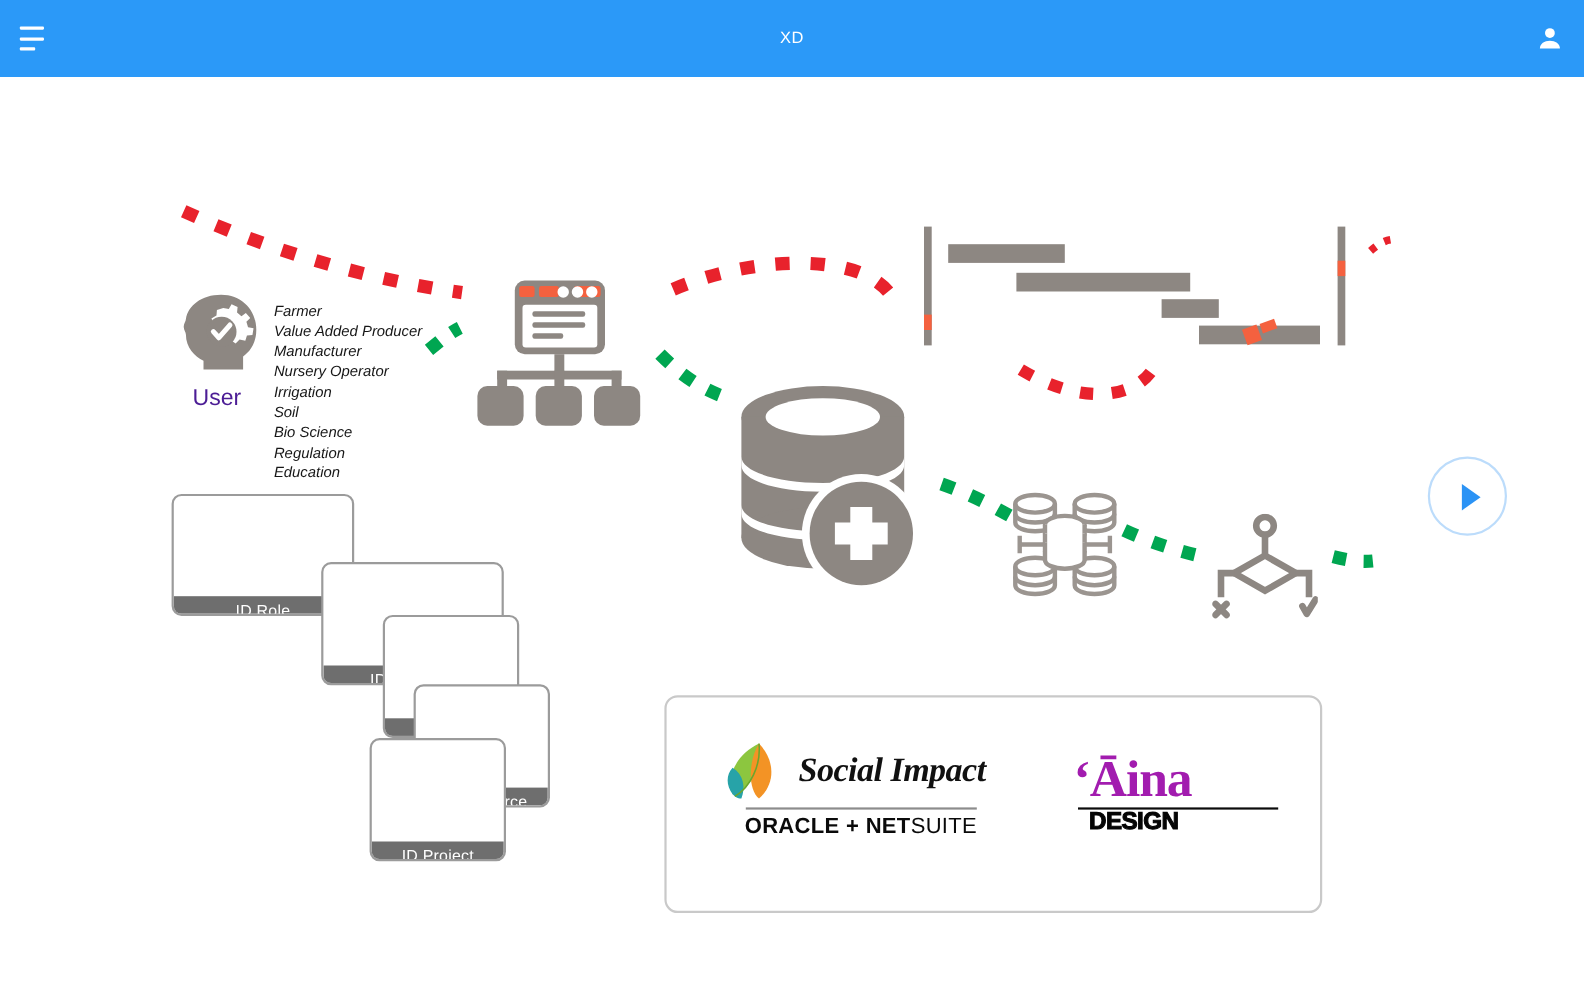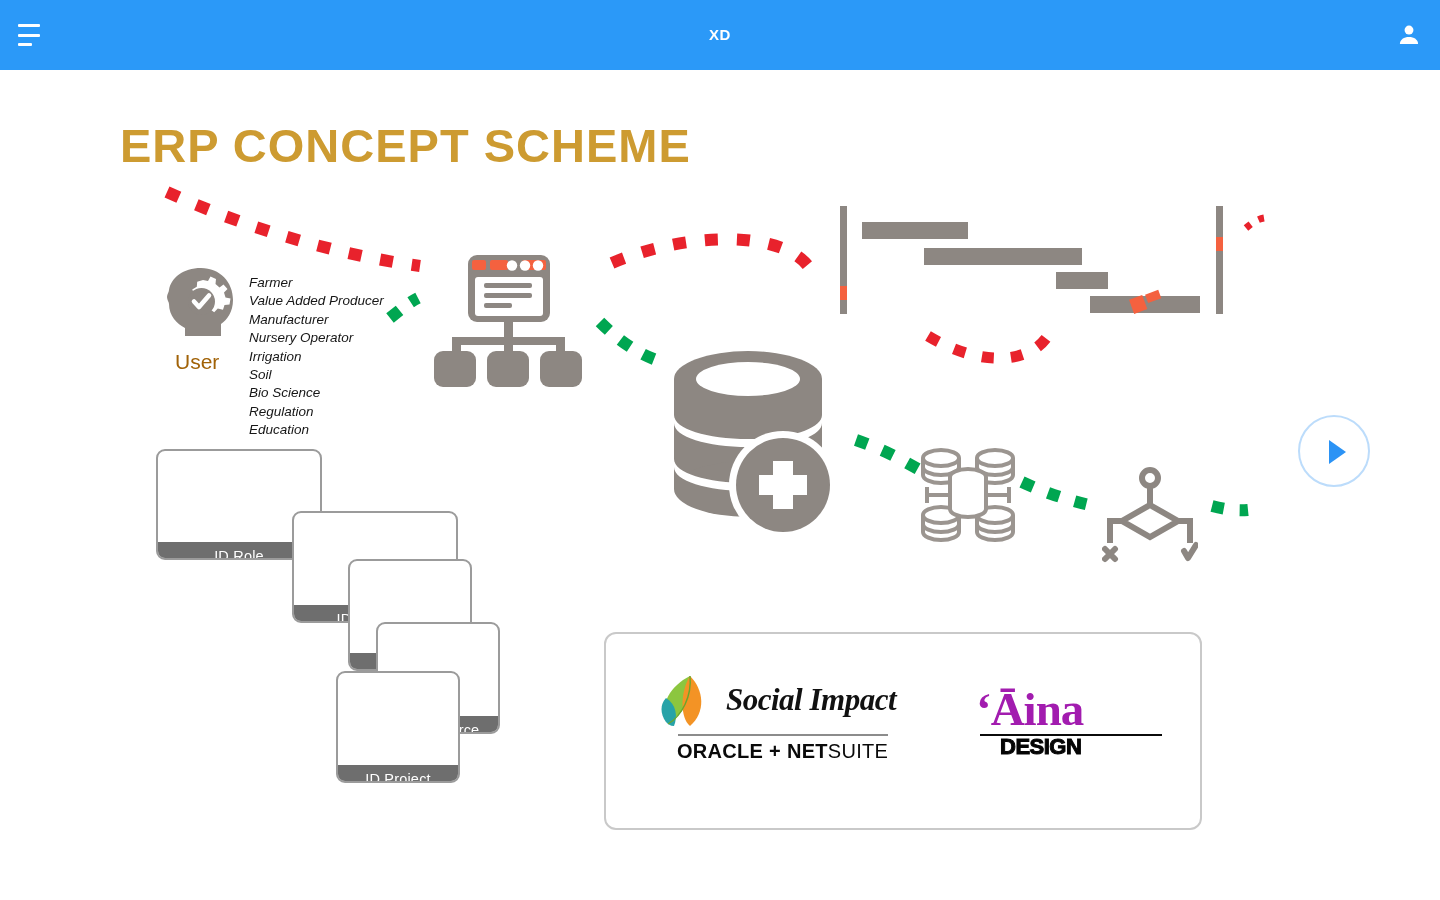--- a/index.html
+++ b/index.html
@@ -29,21 +29,21 @@
   .hamburger i { display: block; height: 3px; background: #ffffff; border-radius: 1px; }
   .hamburger i:nth-child(1) { width: 22px; }
   .hamburger i:nth-child(2) { width: 22px; }
   .hamburger i:nth-child(3) { width: 14px; }
   .appbar-title {
     position: absolute; left: 0; right: 0; top: 0;
     height: 70px; line-height: 70px;
     text-align: center;
     color: #ffffff;
     font-size: 15px;
-    font-weight: 700;
+    font-weight: 400;
     letter-spacing: .5px;
   }
   .account-icon {
     position: absolute; right: 18px; top: 22px;
     width: 26px; height: 26px; cursor: pointer;
   }
 
   
   .canvas {
     position: absolute; top: 70px; left: 0;
@@ -62,21 +62,21 @@
   }
 
   
   .dash-layer { position: absolute; inset: 0; pointer-events: none; }
 
   
   .user-block { position: absolute; left: 165px; top: 196px; }
   .user-icon { position: relative; width: 70px; height: 80px; }
   .user-label {
     position: absolute; left: 10px; top: 84px;
-    font-size: 21px; color: #a16207;
+    font-size: 21px; color: #4c1d95;
     font-family: "Liberation Sans", sans-serif;
   }
   .user-list {
     position: absolute; left: 249px; top: 204px;
     font-size: 13.5px; line-height: 18.4px;
     color: #161616;
     font-style: italic;
   }
   .user-list div { white-space: nowrap; }
 
@@ -162,21 +162,21 @@
     color: #a21caf;
     letter-spacing: -1px;
     line-height: 46px;
     white-space: nowrap;
   }
   .logo-aina .aina-rule {
     position: absolute; left: 4px; top: 48px;
     width: 182px; height: 2px; background: #0b0b0b;
   }
   .logo-aina .aina-sub {
-    position: absolute; left: 24px; top: 48px;
+    position: absolute; left: 14px; top: 48px;
     font-family: "Liberation Sans", sans-serif;
     font-weight: bold;
     font-size: 22px;
     letter-spacing: -.5px;
     color: #050505;
     -webkit-text-stroke: 1px #050505;
     white-space: nowrap;
   }
 </style>
 </head>
@@ -192,21 +192,20 @@
   <div class="account-icon">
     <svg viewBox="0 0 24 24" width="26" height="26" aria-hidden="true">
       <circle cx="12" cy="7.4" r="4.1" fill="#ffffff"></circle>
       <path d="M3.6 20.4c0-4.2 3.8-6.6 8.4-6.6s8.4 2.4 8.4 6.6z" fill="#ffffff"></path>
     </svg>
   </div>
 </div>
 
 <div class="canvas">
 
-  <div class="page-title">ERP CONCEPT SCHEME</div>
 
   <svg class="dash-layer" width="1440" height="830">
 
     <path d="M167,122 C250,160 340,185 420,196" fill="none" stroke="#e8222c" stroke-width="12" stroke-dasharray="13 19" stroke-linecap="butt"></path>
 
     <path d="M612,193 C690,160 790,160 812,202" fill="none" stroke="#e8222c" stroke-width="12" stroke-dasharray="13 19" stroke-linecap="butt"></path>
 
     <path d="M928,266 C985,300 1035,292 1050,262" fill="none" stroke="#e8222c" stroke-width="11" stroke-dasharray="12 17" stroke-linecap="butt"></path>
 
     <path d="M1246,158 C1253,152 1258,149 1264,148" fill="none" stroke="#e8222c" stroke-width="7" stroke-dasharray="6 9" stroke-linecap="butt"></path>

